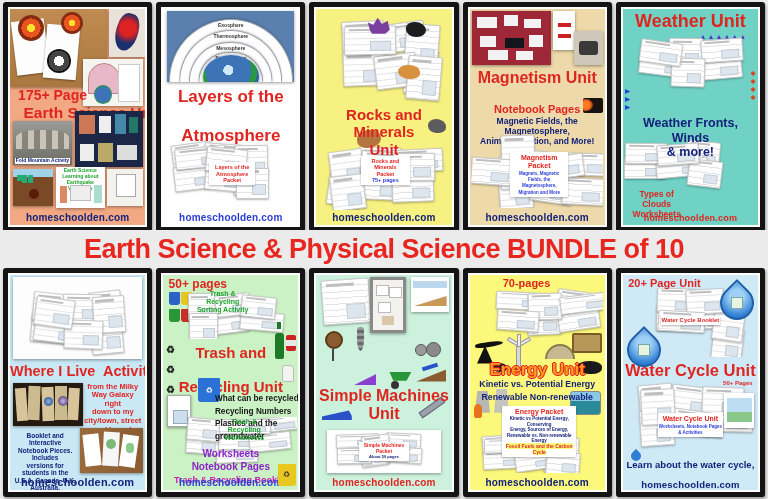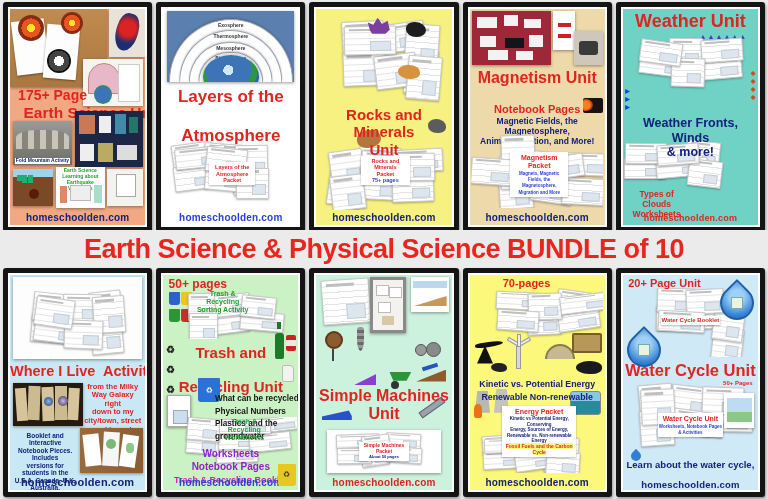--- a/index.html
+++ b/index.html
@@ -355,21 +355,21 @@
       <div class="abs ctr t-red" style="left:0;top:32%;width:100%;font-size:15px;z-index:6;">
         <span>Trash and</span><br><br>
         <span>Recycling Unit</span>
       </div>
       <div class="bin" style="left:26%;top:48%;width:22px;height:24px;background:#2a72d8;color:#fff;z-index:6;">
           <span>♻</span>
         </div>
       <div class="abs t-black" style="left:22%;top:49%;width:76%;font-size:8.2px;line-height:1.55;z-index:6;text-align:left;padding-left:22px;">
         <br>
         <span>What can be recycled?</span><br>
-        <span>Physical Numbers</span><br>
+        <span>Recycling Numbers</span><br>
         <span>Plastics and the groundwater</span>
       </div>
       <div class="photo" style="left:3%;top:56%;width:16%;height:14%;background:#fff;border:1px solid #aaa;">
         <div class="abs" style="left:20%;top:45%;width:60%;height:40%;background:#cde;border:1px solid #9ab;"></div>
       </div>
       <div class="collage" style="left:1%;top:66%;width:98%;height:22%;">
           <div class="sheet" style="left: 39%; top: 59%; transform: rotate(-2deg);"></div>
           <div class="sheet sheet-tall" style="left: 16%; top: 30%; transform: rotate(4deg);"></div>
           <div class="sheet sheet-wide" style="left: 63%; top: 1%; transform: rotate(-7deg);"></div>
           <div class="sheet" style="left: 40%; top: 32%; transform: rotate(-1deg);"></div>
@@ -467,20 +467,24 @@
       <div class="abs" style="left:26%;top:29%;width:24px;height:30px;">
         <div style="position:absolute;left:11px;top:6px;width:3px;height:24px;background:#d8d8d8;border:1px solid #999;"></div>
         <div style="position:absolute;left:12px;top:8px;width:2px;height:11px;background:#eee;border:1px solid #999;transform-origin:top center;transform:rotate(120deg);"></div>
         <div style="position:absolute;left:12px;top:8px;width:2px;height:11px;background:#eee;border:1px solid #999;transform-origin:top center;transform:rotate(-120deg);"></div>
         <div style="position:absolute;left:12px;top:-3px;width:2px;height:11px;background:#eee;border:1px solid #999;"></div>
       </div>
       <div class="abs" style="right:22%;top:32%;width:26px;height:13px;background:#c8b890;border-radius:100px 100px 0 0;border:2px solid #8a7a50;border-bottom:none;"></div>
       <div class="abs" style="right:2%;top:27%;width:26px;height:16px;background:#b89858;border:2px solid #7a5c28;border-radius:2px;"></div>
       <div class="abs" style="right:2%;top:40%;width:26px;height:13px;background:#1a1a1c;border-radius:50% 45% 40% 50%;"></div>
       <div class="abs" style="left:16%;top:41%;width:16px;height:9px;background:#222;border-radius:45% 50% 40% 55%;"></div>
+      <div class="abs ctr" style="left:0;top:39.5%;width:100%;font-size:17px;z-index:6;">
+        <span class="t-orange" style="text-shadow:-1px 0 #e02020,1px 0 #e02020,0 -1px #e02020,0 1px #e02020;">Energy</span>
+        <span class="t-orange" style="text-shadow:-1px 0 #e02020,1px 0 #e02020,0 -1px #e02020,0 1px #e02020;">Unit</span>
+      </div>
       <div class="abs ctr t-navy" style="left:0;top:48%;width:100%;font-size:8.8px;line-height:1.5;z-index:6;">
         <span>Kinetic vs. Potential Energy</span><br>
         <span>Renewable Non-renewable Resources</span><br>
         <span>Fossil Fuel</span><br>
         <span>Carbon Cycle</span>
       </div>
       <div class="abs" style="left:4%;top:52%;width:34px;height:26px;">
         <div style="position:absolute;left:0;bottom:0;width:15px;height:22px;background:#b8b8b0;clip-path:polygon(15% 0,85% 0,100% 100%,0 100%);"></div>
         <div style="position:absolute;right:0;bottom:0;width:15px;height:24px;background:#c4c4bc;clip-path:polygon(15% 0,85% 0,100% 100%,0 100%);"></div>
       </div>

